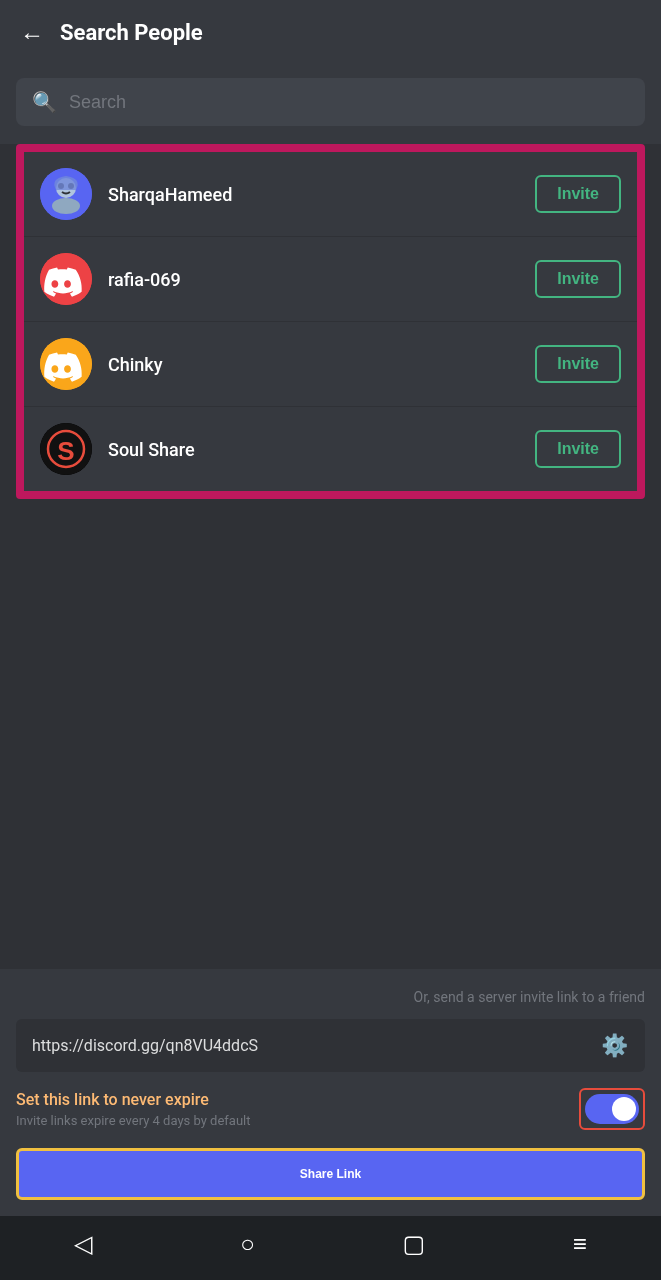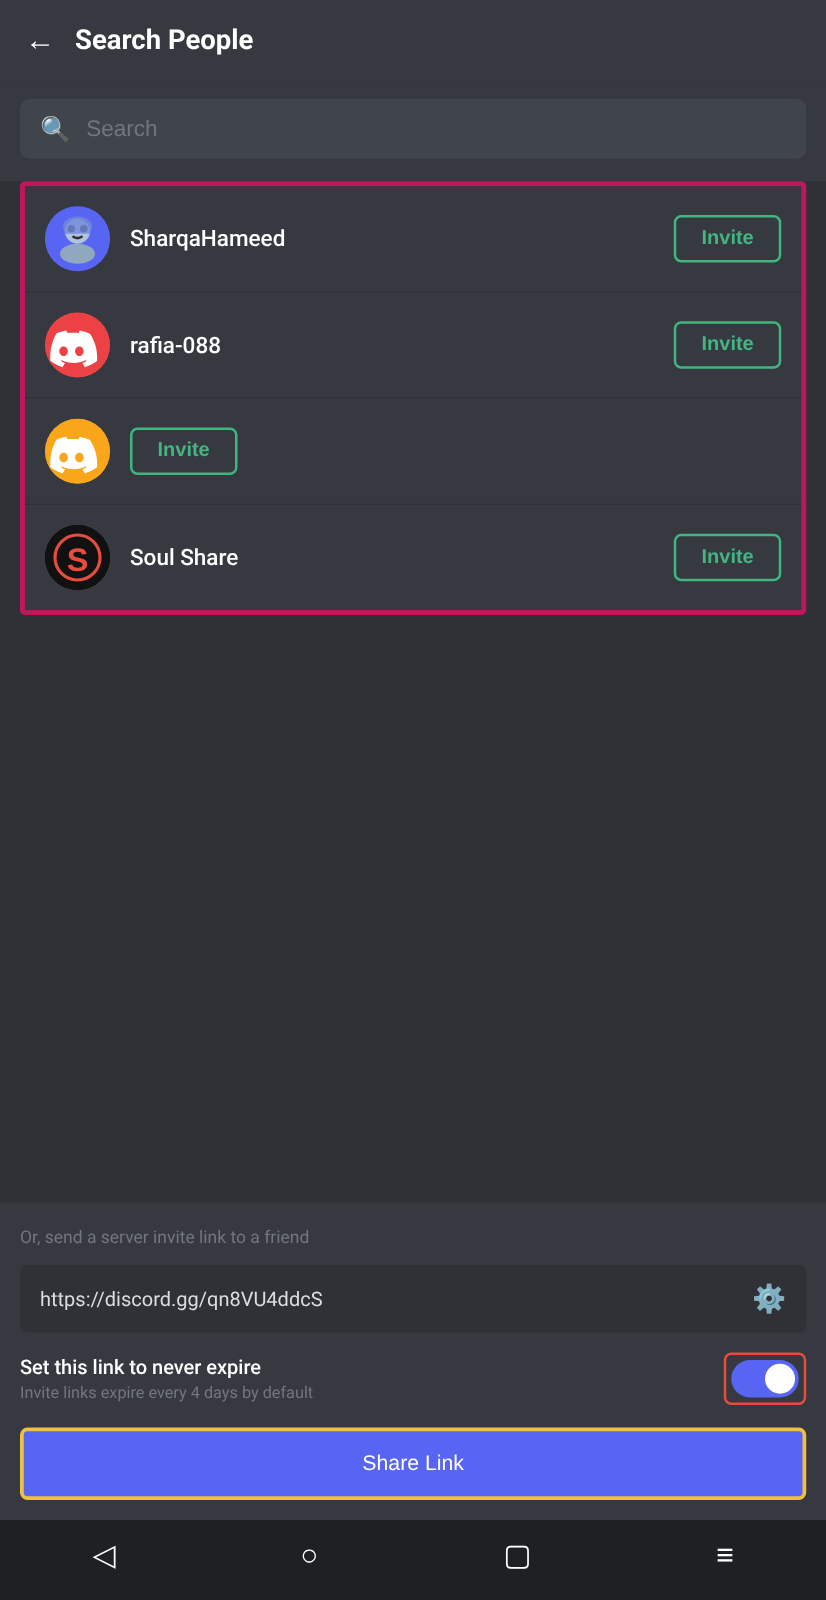--- a/index.html
+++ b/index.html
@@ -65,21 +65,21 @@
       caret-color: #7289da;
     }
 
     .search-input::placeholder {
       color: #72767d;
     }
 
     
     .user-list-container {
       margin: 0 16px;
-      border: 4px solid #be185d;
+      border: 8px solid #be185d;
       border-radius: 4px;
       overflow: hidden;
     }
 
     .user-item {
       background-color: #36393f;
       display: flex;
       align-items: center;
       padding: 16px 16px;
       gap: 16px;
@@ -144,21 +144,21 @@
       min-height: 200px;
     }
 
     
     .bottom-section {
       background-color: #36393f;
       padding: 20px 16px 16px 16px;
     }
 
     .or-send-text {
-      text-align: left;
+      text-align: right;
       color: #72767d;
       font-size: 14px;
       margin-bottom: 14px;
     }
 
     .link-box {
       background-color: #2f3136;
       border-radius: 6px;
       display: flex;
       align-items: center;
@@ -187,21 +187,21 @@
       margin-bottom: 18px;
     }
 
     .expire-text-group {
       flex: 1;
     }
 
     .expire-title {
       font-size: 16px;
       font-weight: 500;
-      color: #ffffff;
+      color: #fdba74;
       margin-bottom: 4px;
     }
 
     .expire-subtitle {
       font-size: 13px;
       color: #72767d;
     }
 
     .toggle-container {
       border: 2.5px solid #e74c3c;
@@ -228,22 +228,22 @@
       position: absolute;
       right: 3px;
       transition: left 0.2s;
     }
 
     .share-link-button {
       width: 100%;
       background-color: #5865f2;
       border: 3px solid #f0c040;
       color: #ffffff;
-      font-size: 17px;
-      font-weight: 400;
+      font-size: 12px;
+      font-weight: 700;
       padding: 16px;
       border-radius: 6px;
       cursor: pointer;
       text-align: center;
     }
 
     
     .nav-bar {
       background-color: #1e2124;
       display: flex;
@@ -298,32 +298,33 @@
   </div>
 
   <div class="user-item">
     <div class="avatar avatar-rafia">
       <svg width="52" height="52" viewBox="0 0 52 52">
         <circle cx="26" cy="26" r="26" fill="#ed4245"></circle>
 
         <path d="M36.6 16.6c-2.7-1.2-5.5-2-8.4-2.5-.4.7-.8 1.5-1 2.2-3.1-.5-6.2-.5-9.3 0-.3-.7-.7-1.5-1-2.2-2.9.5-5.8 1.3-8.4 2.5C4.1 24.4 3 32.2 3.5 39.8c3.5 2.6 6.9 4.1 10.2 5.2.8-1.1 1.5-2.3 2.1-3.5-1.2-.4-2.3-1-3.4-1.7.3-.2.6-.4.8-.6 6.5 3 13.5 3 19.9 0 .3.2.6.4.8.6-1.1.7-2.2 1.3-3.4 1.7.6 1.2 1.3 2.4 2.1 3.5 3.3-1.1 6.7-2.6 10.2-5.2.6-8.5-1.5-16.3-6.2-23.2zm-22 19c-2 0-3.6-1.8-3.6-4s1.6-4 3.6-4 3.6 1.8 3.6 4-1.6 4-3.6 4zm13.3 0c-2 0-3.6-1.8-3.6-4s1.6-4 3.6-4 3.6 1.8 3.6 4-1.6 4-3.6 4z" fill="white" transform="translate(1,1) scale(0.95)"></path>
       </svg>
     </div>
-    <span class="username">rafia-088</span>
+    <span class="username">rafia-069</span>
     <button class="invite-button">Invite</button>
   </div>
 
   <div class="user-item">
     <div class="avatar avatar-chinky">
       <svg width="52" height="52" viewBox="0 0 52 52">
         <circle cx="26" cy="26" r="26" fill="#faa61a"></circle>
 
         <path d="M36.6 16.6c-2.7-1.2-5.5-2-8.4-2.5-.4.7-.8 1.5-1 2.2-3.1-.5-6.2-.5-9.3 0-.3-.7-.7-1.5-1-2.2-2.9.5-5.8 1.3-8.4 2.5C4.1 24.4 3 32.2 3.5 39.8c3.5 2.6 6.9 4.1 10.2 5.2.8-1.1 1.5-2.3 2.1-3.5-1.2-.4-2.3-1-3.4-1.7.3-.2.6-.4.8-.6 6.5 3 13.5 3 19.9 0 .3.2.6.4.8.6-1.1.7-2.2 1.3-3.4 1.7.6 1.2 1.3 2.4 2.1 3.5 3.3-1.1 6.7-2.6 10.2-5.2.6-8.5-1.5-16.3-6.2-23.2zm-22 19c-2 0-3.6-1.8-3.6-4s1.6-4 3.6-4 3.6 1.8 3.6 4-1.6 4-3.6 4zm13.3 0c-2 0-3.6-1.8-3.6-4s1.6-4 3.6-4 3.6 1.8 3.6 4-1.6 4-3.6 4z" fill="white" transform="translate(1,1) scale(0.95)"></path>
       </svg>
     </div>
+    <span class="username">Chinky</span>
     <button class="invite-button">Invite</button>
   </div>
 
   <div class="user-item">
     <div class="avatar avatar-soul">
       <svg width="52" height="52" viewBox="0 0 52 52">
         <circle cx="26" cy="26" r="26" fill="#111111"></circle>
 
         <text x="50%" y="58%" dominant-baseline="middle" text-anchor="middle" font-size="26" font-weight="900" fill="#e74c3c" font-family="Arial, sans-serif">S</text>
 

